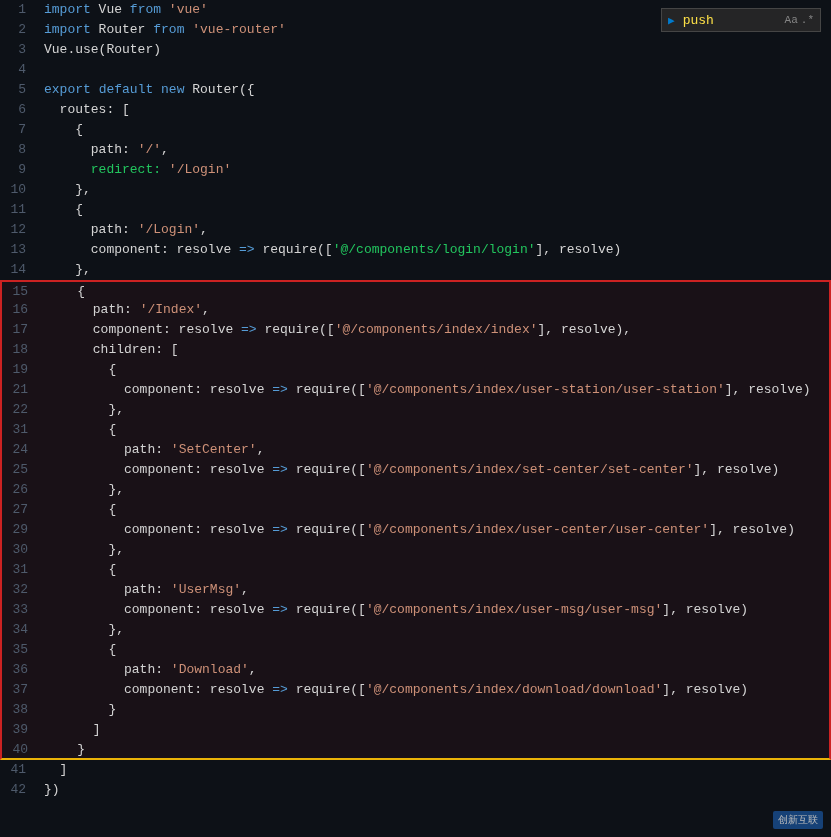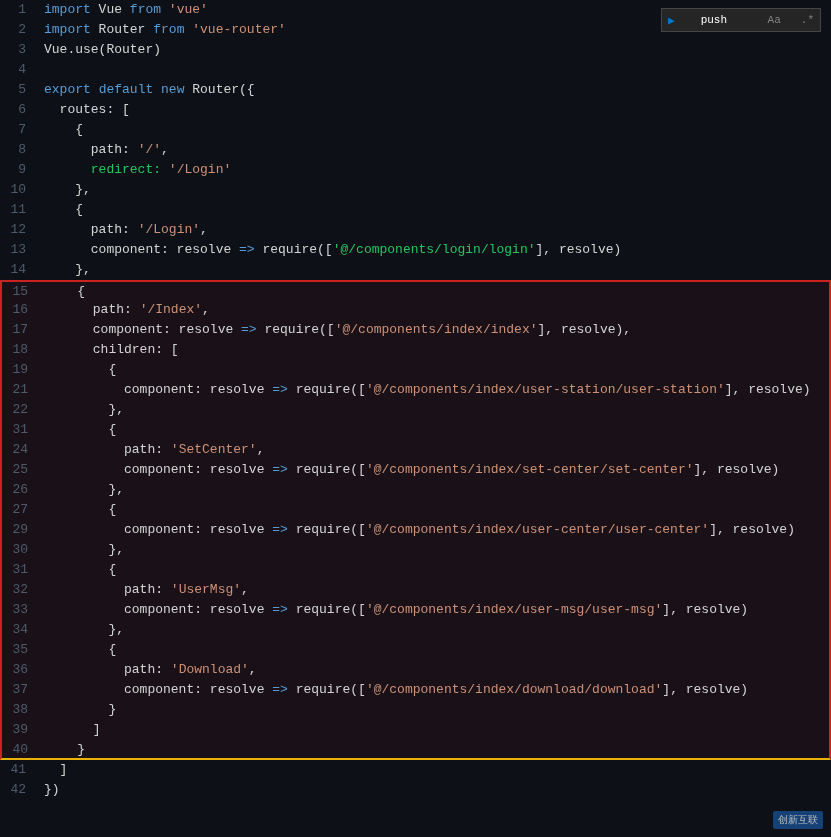--- a/index.html
+++ b/index.html
@@ -82,30 +82,29 @@
       gap: 4px;
     }
 
     .autocomplete-arrow {
       color: #007acc;
       font-size: 11px;
       margin-right: 4px;
     }
 
     .autocomplete-item {
-      color: #ffffff;
+      color: #fde047;
       font-family: 'Courier New', monospace;
-      font-size: 11px;
+      font-size: 13px;
       flex: 1;
-      margin-left: 18px;
     }
 
     .autocomplete-controls {
       display: flex;
-      gap: 20px;
+      gap: 3px;
       color: #858585;
       font-size: 11px;
     }
 
     
     .watermark {
       position: absolute;
       bottom: 8px;
       right: 8px;
       display: flex;

